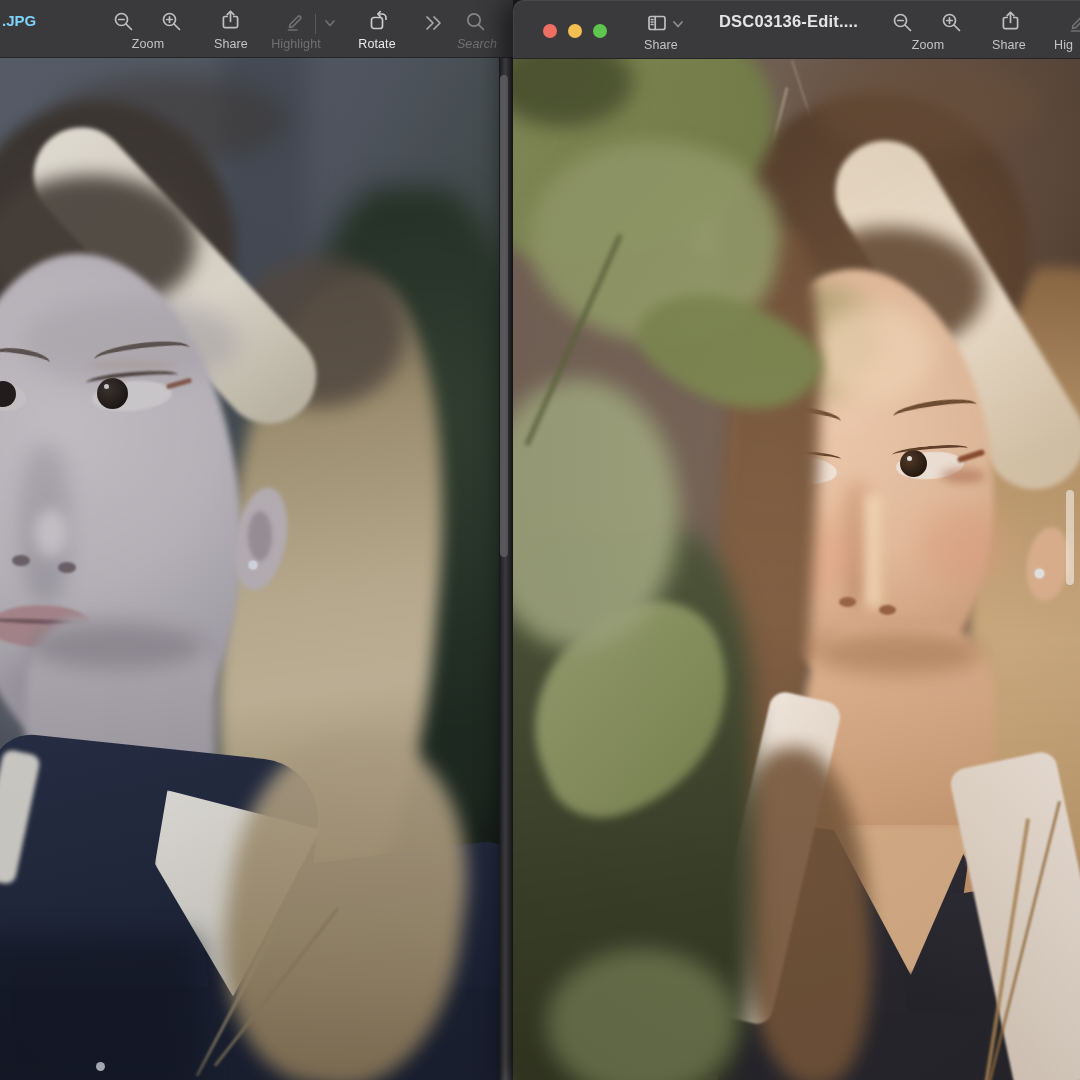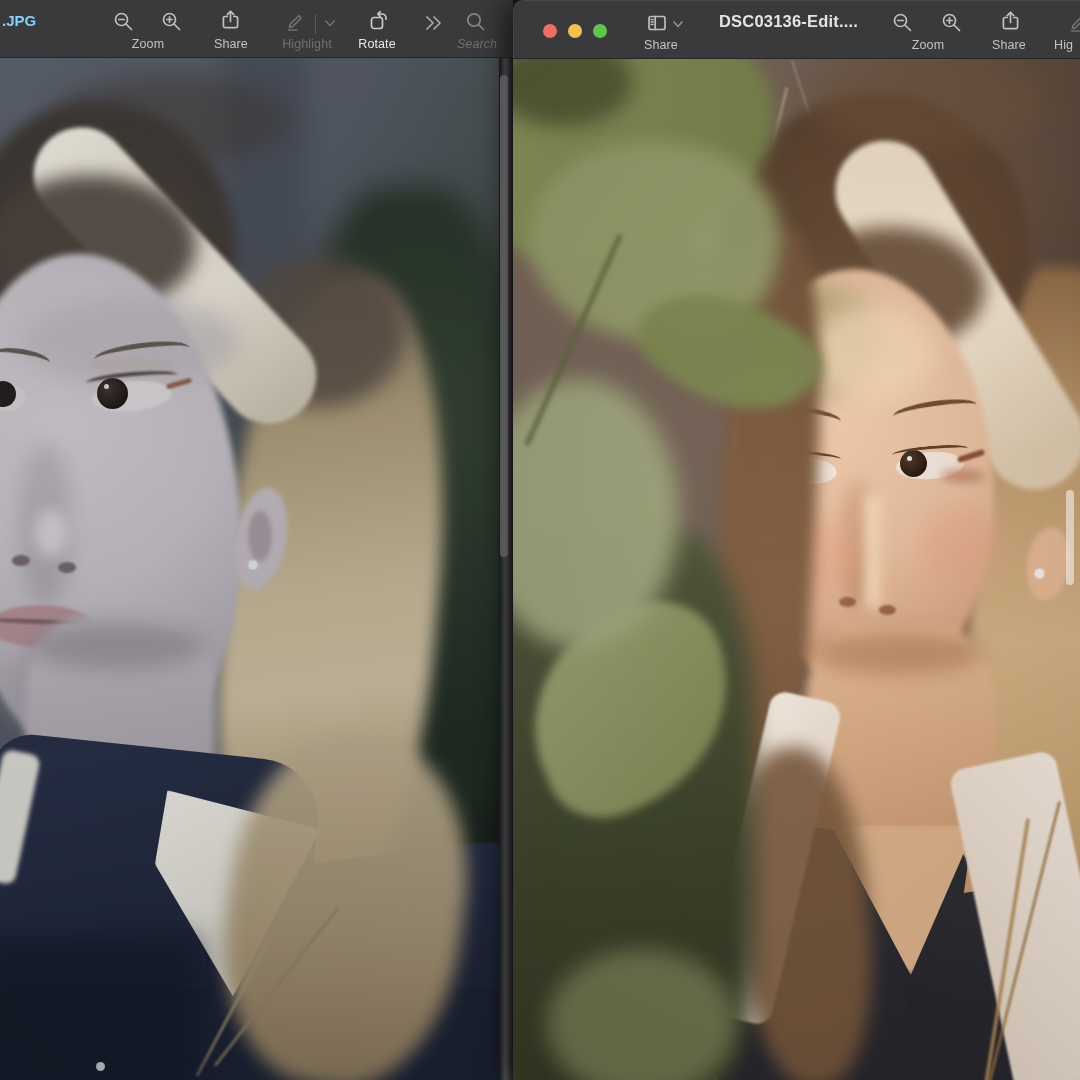--- a/index.html
+++ b/index.html
@@ -79,21 +79,21 @@
             <path d="M6 14.5 L14 6.5 a1.7 1.7 0 0 1 2.4 2.4 L8.4 16.9 L5.5 17.4 Z"></path>
             <line x1="4.5" y1="20" x2="13" y2="20"></line>
           </svg>
       </span>
       <span class="divider" style="left:315px;top:14px;"></span>
       <span class="chev" style="left:323px;top:16px;color:#6f6f71;">
         <svg viewBox="0 0 14 14">
             <polyline points="3,5 7,9.5 11,5"></polyline>
           </svg>
       </span>
-      <span class="tb-label dim" style="left:271px;width:72px;">Highlight</span>
+      <span class="tb-label dim" style="left:260px;width:72px;">Highlight</span>
 
       <span class="btn" style="left:367px;top:9px;color:#c9c9cb;">
         <svg viewBox="0 0 24 24">
             <rect x="4.5" y="8.5" width="11" height="11" rx="2.5"></rect>
             <path d="M12.5 5 H15 a4 4 0 0 1 4 4 v1.2"></path>
             <polyline points="13.2,2.6 10.8,5 13.2,7.4"></polyline>
           </svg>
       </span>
       <span class="tb-label strong" style="left:351px;width:52px;">Rotate</span>
 

